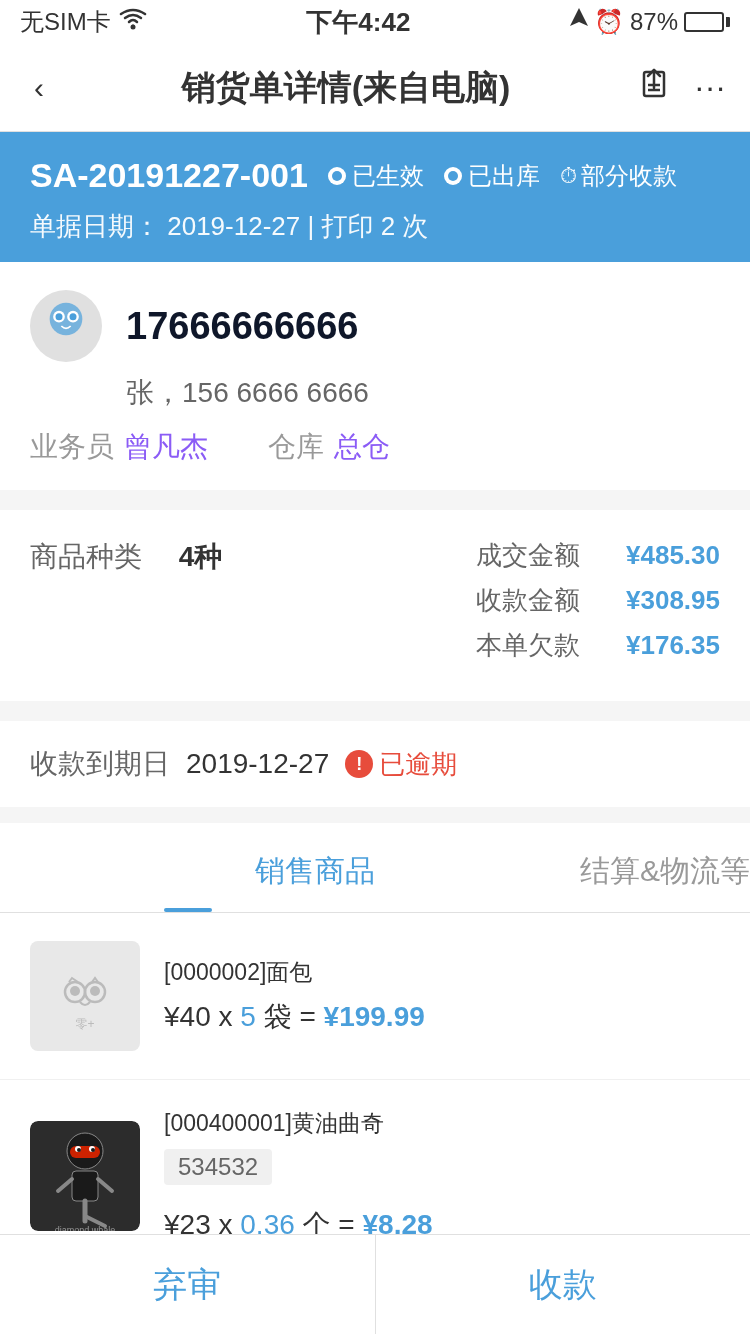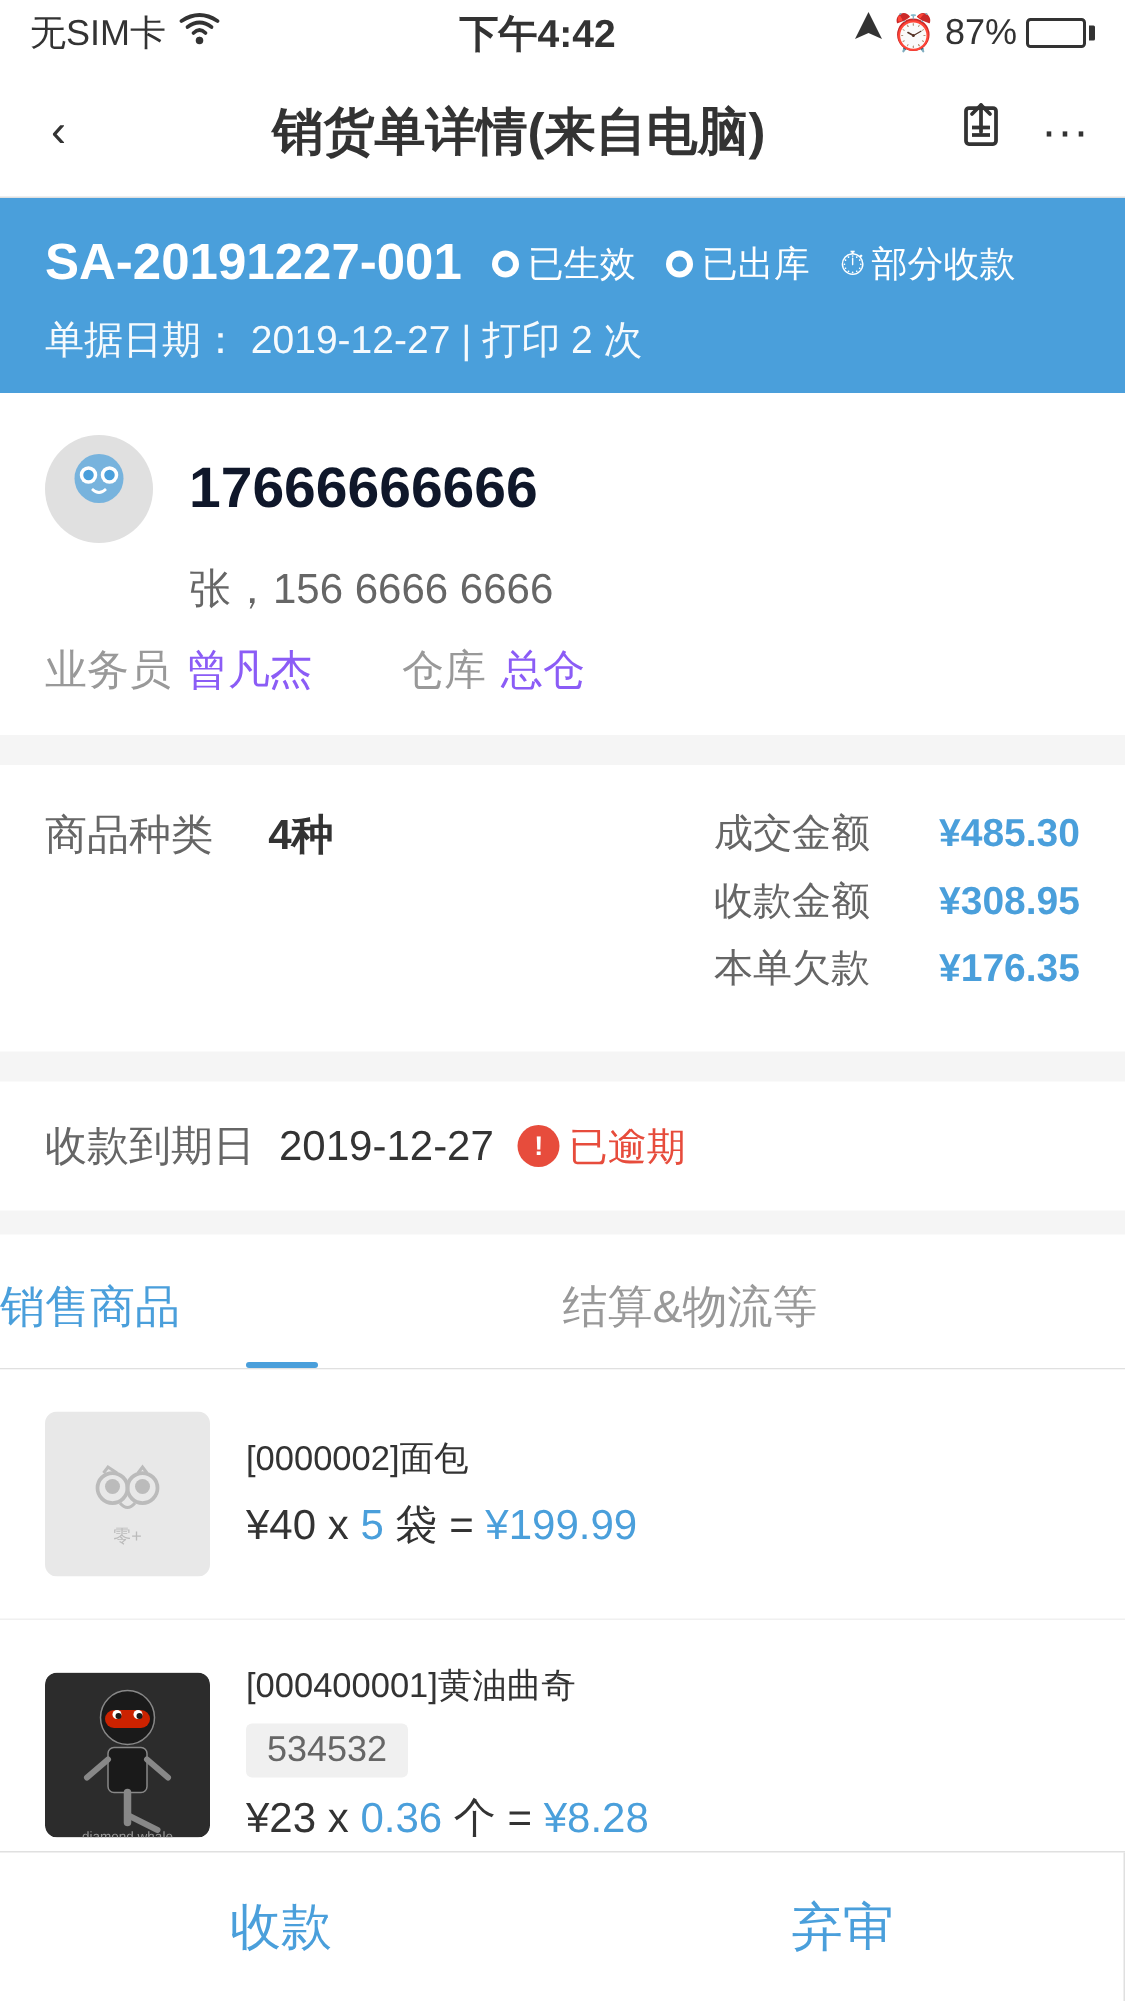--- a/index.html
+++ b/index.html
@@ -158,21 +158,21 @@
       font-size: 18px; font-weight: 700;
     }
 
     
     .tabs-section {
       background: #fff;
       display: flex;
       border-bottom: 1px solid #e0e0e0;
     }
     .tab-item {
-      flex: 1; text-align: left; padding: 28px 0 20px;
+      flex: 1; text-align: right; padding: 28px 0 20px;
       font-size: 30px; cursor: pointer; position: relative;
     }
     .tab-item.active { color: #4a9fdb; }
     .tab-item.inactive { color: #999; }
     .tab-underline {
       position: absolute; bottom: 0; left: 50%; transform: translateX(-50%);
       width: 48px; height: 4px; background: #4a9fdb; border-radius: 2px;
     }
 
     
@@ -191,27 +191,27 @@
     .product-thumb-owl {
       display: flex; flex-direction: column; align-items: center; justify-content: center;
       width: 100%; height: 100%;
       background: #e8e8e8;
     }
     .owl-svg { width: 70px; height: 70px; }
     .product-info { flex: 1; }
     .product-name { font-size: 23px; color: #333; font-weight: 500; margin-bottom: 10px; }
     .product-sku {
       display: inline-block; background: #f0f0f0; color: #666;
-      font-size: 24px; padding: 4px 14px; border-radius: 4px; margin-bottom: 8px;
+      font-size: 24px; padding: 4px 14px; border-radius: 4px; margin-bottom: 21px;
     }
     .product-price {
       font-size: 28px; color: #333;
     }
     .price-qty { color: #4a9fdb; }
-    .price-total { color: #4a9fdb; font-weight: 400; }
+    .price-total { color: #4a9fdb; font-weight: 700; }
 
     
     .bottom-bar {
       position: fixed; bottom: 0; left: 0; width: 750px;
       background: #fff;
       display: flex;
       border-top: 1px solid #e0e0e0;
       height: 100px;
     }
     .bottom-btn {
@@ -440,15 +440,15 @@
           <span> = </span>
           <span class="price-total">¥8.28</span>
         </div>
       </div>
     </div>
 
   </div>
 </div>
 
 <div class="bottom-bar">
+  <div class="bottom-btn cancel">弃审</div>
   <div class="bottom-btn confirm">收款</div>
-  <div class="bottom-btn cancel">弃审</div>
 </div>
 
 </body></html>

